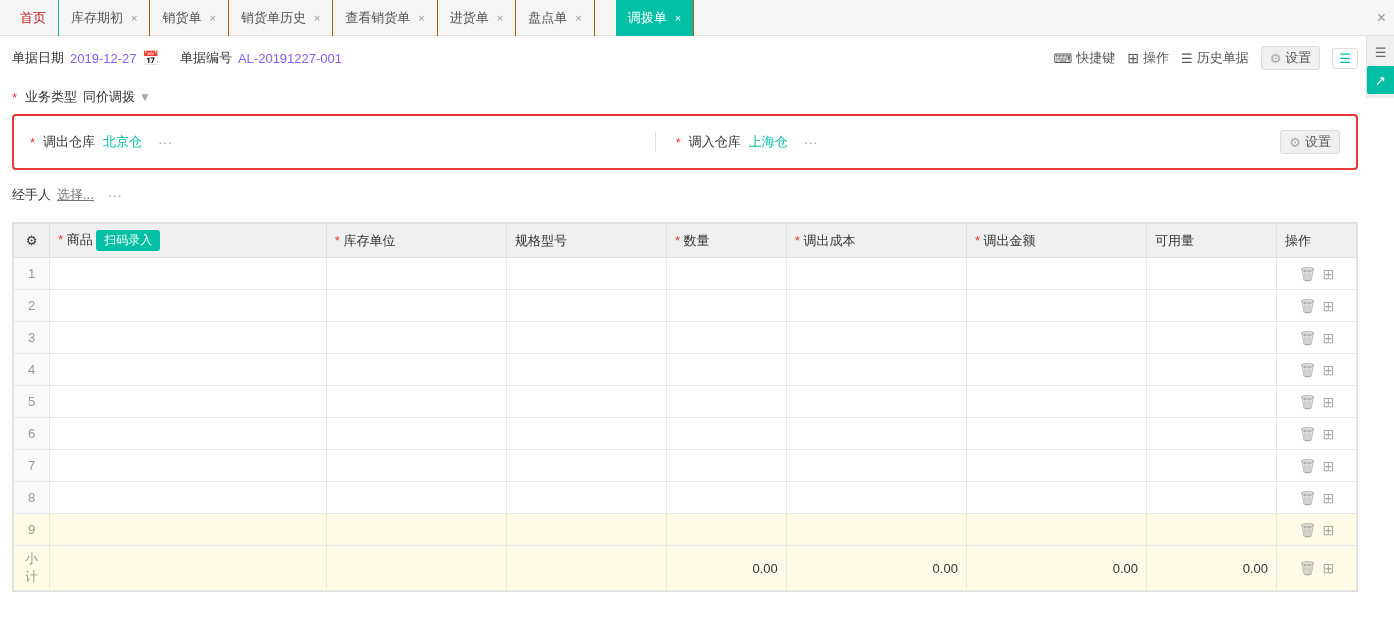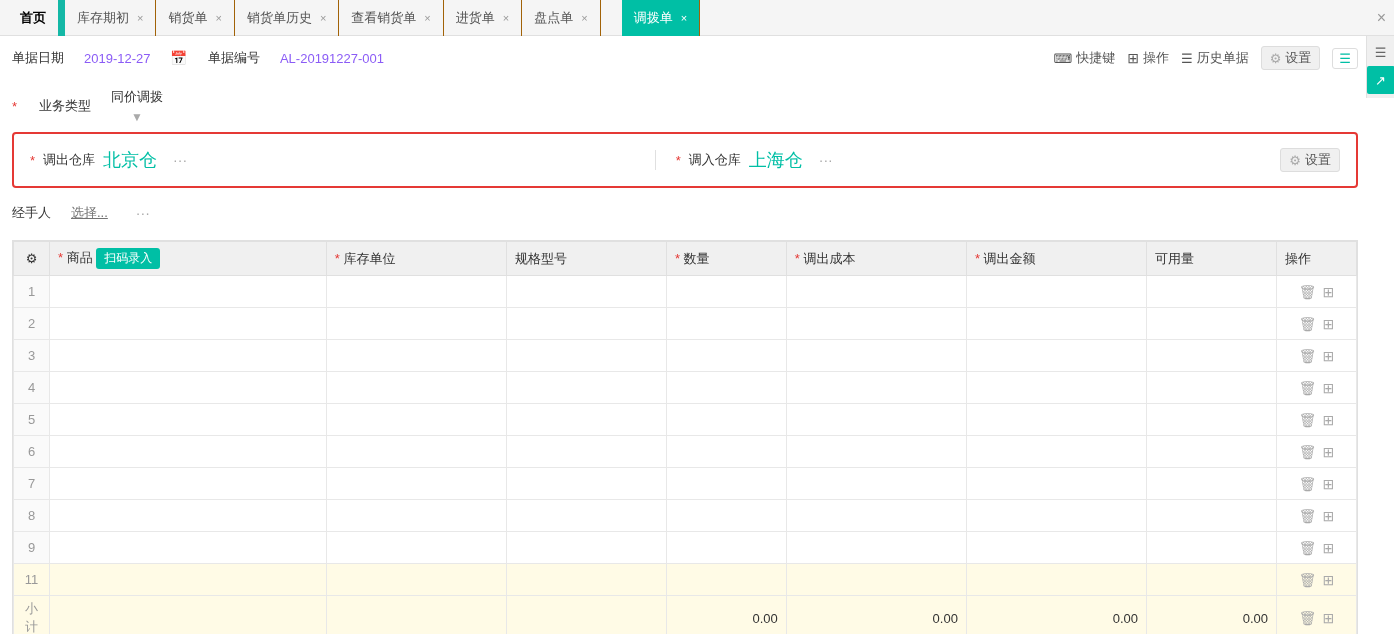--- a/index.html
+++ b/index.html
@@ -21,23 +21,23 @@
       padding: 0 12px;
       height: 36px;
       cursor: pointer;
       font-size: 13px;
       color: #555;
       border-right: 1px solid #a16207;
       white-space: nowrap;
       gap: 6px;
     }
     .tab-item:first-child {
-      color: #000000;
-      font-weight: bold;
-      border-right: 7px solid #14b8a6;
+      color: #b91c1c;
+      font-weight: normal;
+      border-right: 1px solid #14b8a6;
     }
     .tab-item.active {
       background: #00bfa5;
       color: #fff;
       margin-left: 21px;
     }
     .tab-close {
       font-size: 11px;
       color: #999;
       cursor: pointer;
@@ -65,21 +65,21 @@
     
     .top-form {
       display: flex;
       align-items: center;
       margin-bottom: 10px;
       gap: 20px;
     }
     .form-field {
       display: flex;
       align-items: center;
-      gap: 20px;
+      gap: 6px;
       font-size: 13px;
     }
     .form-field label {
       color: #333;
       white-space: nowrap;
     }
     .form-field .field-value {
       color: #8b5cf6;
     }
     .calendar-icon {
@@ -146,21 +146,21 @@
     .warehouse-field .required-star {
       color: #e53935;
       font-size: 13px;
     }
     .warehouse-field label {
       color: #333;
       white-space: nowrap;
     }
     .warehouse-field .wh-value {
       color: #00bfa5;
-      font-size: 18px;
+      font-size: 13px;
     }
     .dots-btn {
       color: #aaa;
       cursor: pointer;
       font-size: 14px;
       margin-left: 8px;
     }
     .warehouse-divider {
       width: 1px;
       height: 20px;
@@ -270,21 +270,20 @@
       color: #fff;
       width: 28px;
       height: 28px;
     }
 
     .business-select {
       display: flex;
       align-items: center;
       gap: 4px;
       cursor: pointer;
-      flex-direction: column;
     }
     .business-select .select-val {
       color: #333;
     }
     .business-select .chevron {
       color: #aaa;
       font-size: 12px;
     }
   </style>
 </head>
@@ -578,36 +577,20 @@
       <td></td>
       <td></td>
       <td></td>
       <td class="op-col">
         <div class="action-icons">
           <span class="action-icon">🗑</span>
           <span class="action-icon">⊞</span>
         </div>
       </td>
     </tr>
-          <tr>
-      <td class="row-num">11</td>
-      <td></td>
-      <td></td>
-      <td></td>
-      <td></td>
-      <td></td>
-      <td></td>
-      <td></td>
-      <td class="op-col">
-        <div class="action-icons">
-          <span class="action-icon">🗑</span>
-          <span class="action-icon">⊞</span>
-        </div>
-      </td>
-    </tr>
         </tbody>
       <tfoot>
         <tr>
           <td class="row-num">小计</td>
           <td></td>
           <td></td>
           <td></td>
           <td style="text-align:right;">0.00</td>
           <td style="text-align:right;">0.00</td>
           <td style="text-align:right;">0.00</td>

